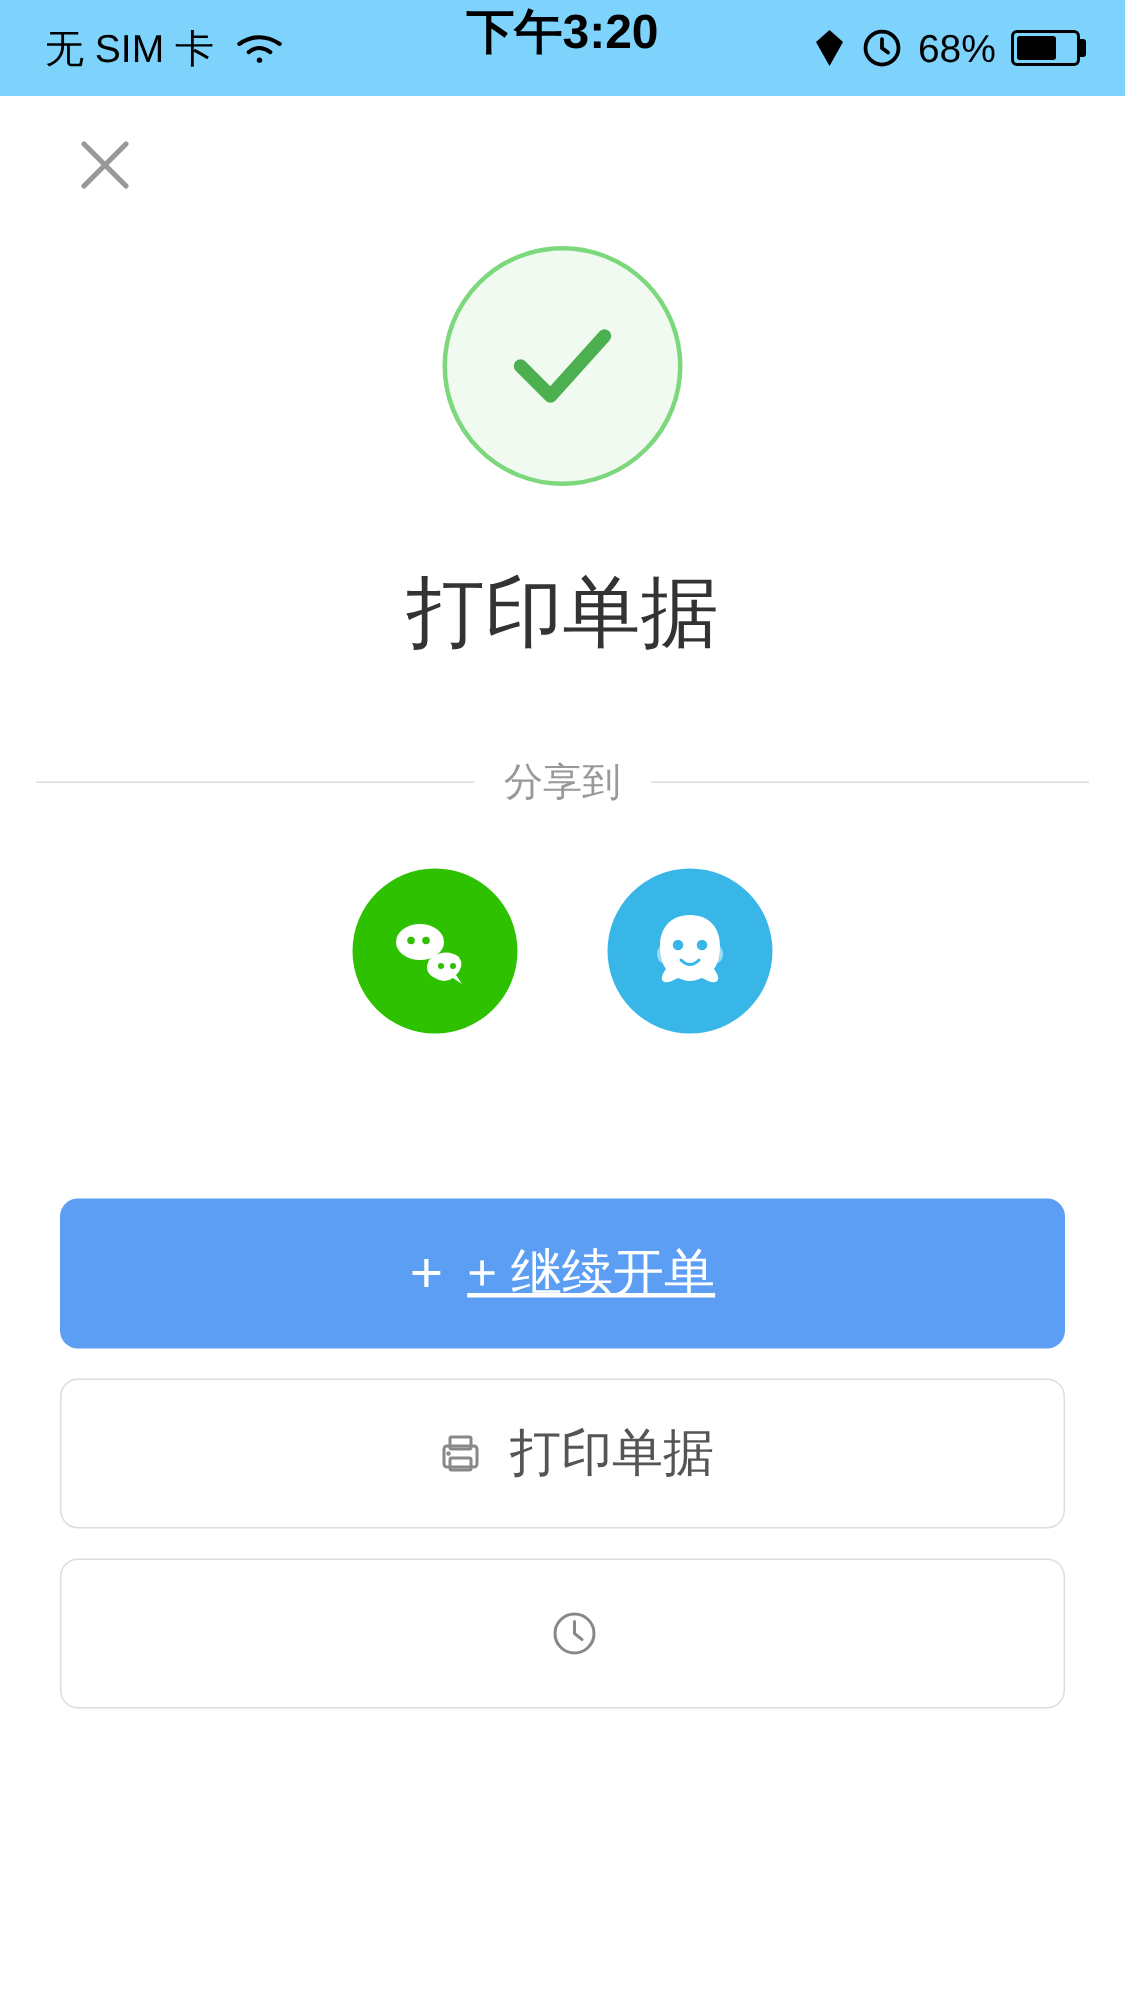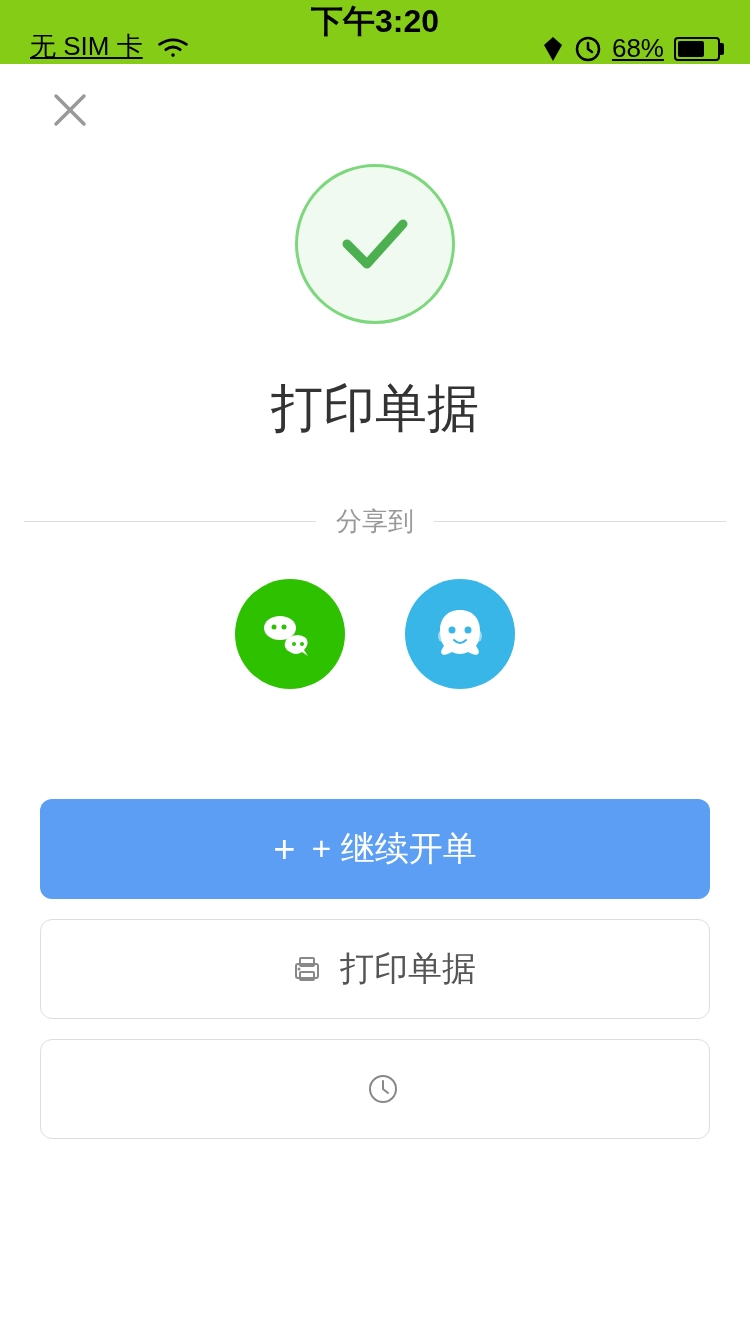--- a/index.html
+++ b/index.html
@@ -15,26 +15,25 @@
       background: #ffffff;
       font-family: -apple-system, "PingFang SC", "Helvetica Neue", Arial, sans-serif;
       position: relative;
       overflow-x: hidden;
     }
 
     
     .status-bar {
       width: 100%;
       height: 64px;
-      background: #84cc16;
-      display: flex;
-      align-items: flex-end;
+      background: #7dd3fc;
+      display: flex;
+      align-items: center;
       justify-content: space-between;
       padding: 0 30px;
-      text-decoration: underline;
     }
 
     .status-left {
       display: flex;
       align-items: center;
       gap: 12px;
       font-size: 26px;
       font-weight: 500;
       color: #000;
     }
@@ -321,21 +320,21 @@
           <ellipse cx="50" cy="34" rx="4" ry="6" fill="white" opacity="0.5"></ellipse>
         </svg>
       </button>
     </div>
   </div>
 
   <div class="action-buttons">
 
     <button class="btn-primary">
       <span style="font-size:38px;color:#fff;line-height:1;">+</span>
-      <span style="margin-left:0;">+ 继续开单</span>
+      <span style="margin-left:0;text-decoration:underline;">+ 继续开单</span>
     </button>
 
     <button class="btn-secondary">
       <svg width="34" height="34" viewBox="0 0 34 34" fill="none">
         <rect x="6" y="12" width="22" height="14" rx="2" stroke="#888" stroke-width="2" fill="none"></rect>
         <rect x="10" y="6" width="14" height="8" rx="1" stroke="#888" stroke-width="2" fill="none"></rect>
         <rect x="10" y="20" width="14" height="8" rx="1" stroke="#888" stroke-width="2" fill="none"></rect>
         <circle cx="9" cy="17" r="1.5" fill="#888"></circle>
       </svg>
       <span>打印单据</span>

